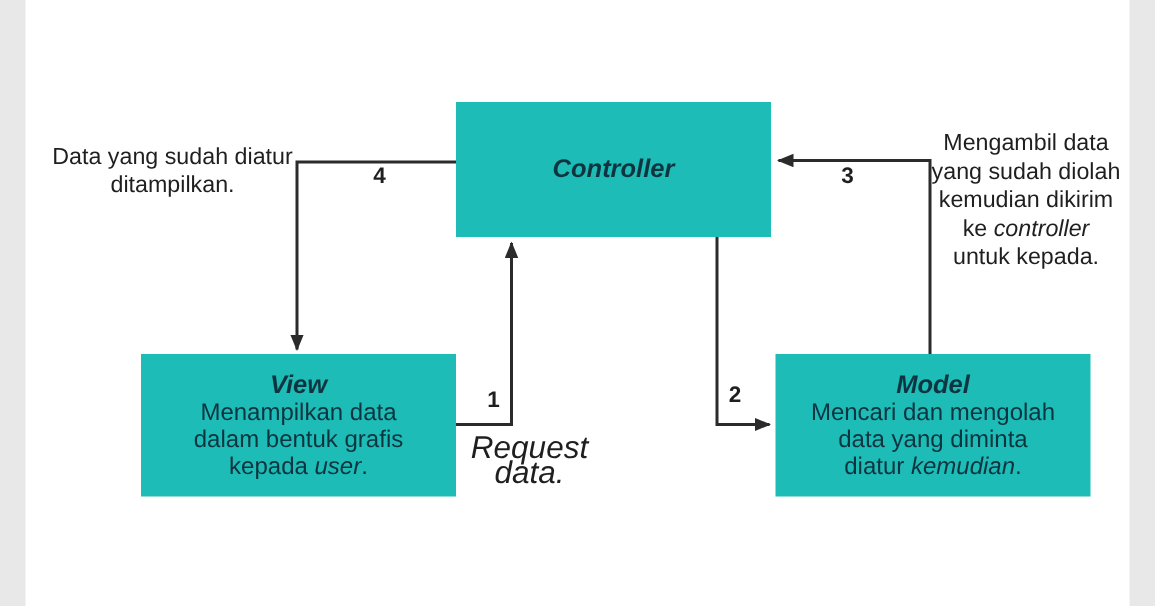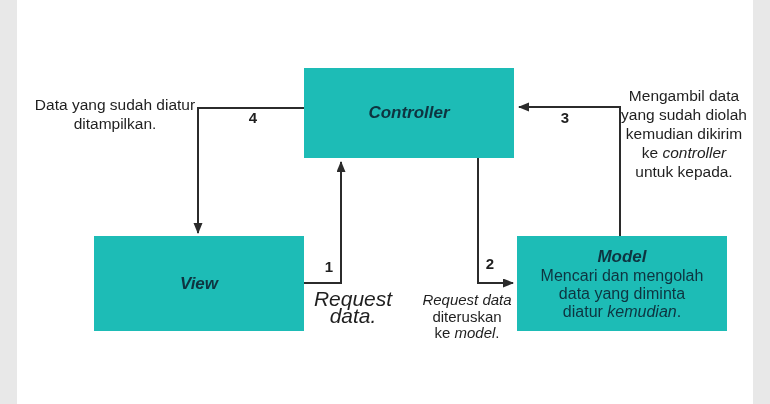--- a/index.html
+++ b/index.html
@@ -100,20 +100,25 @@
     <path class="wire" d="M461,158 L461,283 L496,283" marker-end="url(#ah)"></path>
     <path class="wire" d="M603,236 L603,107 L502,107" marker-end="url(#ah)"></path>
   </svg>
 
   <div class="node node-controller">
     <div class="title">Controller</div>
   </div>
 
   <div class="node node-view">
     <div class="title">View</div>
+    <div class="body">
+        <div><span>Menampilkan data</span></div>
+        <div><span>dalam bentuk grafis</span></div>
+        <div><span>kepada </span><span class="em">user</span><span>.</span></div>
+      </div>
   </div>
 
   <div class="node node-model">
     <div class="title">Model</div>
     <div class="body">
         <div><span>Mencari dan mengolah</span></div>
         <div><span>data yang diminta</span></div>
         <div><span>diatur </span><span class="em">kemudian</span><span>.</span></div>
       </div>
   </div>
@@ -128,24 +133,19 @@
       <div><span>yang sudah diolah</span></div>
       <div><span>kemudian dikirim</span></div>
       <div><span>ke </span><span class="em">controller</span></div>
       <div><span>untuk kepada.</span></div>
     </div>
 
   <div class="annotation label-request-data">
       <div><span class="em">Request data.</span></div>
     </div>
 
-  <div class="annotation label-request-forward">
-      <div><span class="em">Request data</span></div>
-      <div><span>diteruskan</span></div>
-      <div><span>ke </span><span class="em">model</span><span>.</span></div>
-    </div>
 
   <div class="arrow-number num-1">1</div>
   <div class="arrow-number num-2">2</div>
   <div class="arrow-number num-3">3</div>
   <div class="arrow-number num-4">4</div>
 
 </div>
 
 </body></html>

